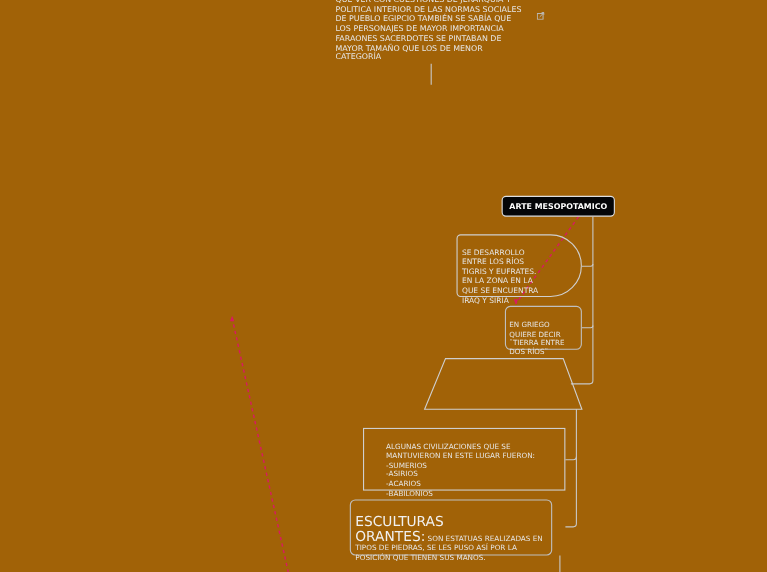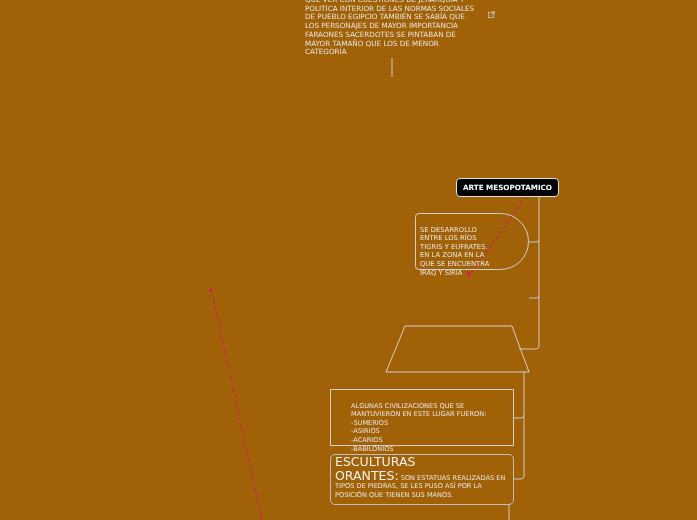--- a/index.html
+++ b/index.html
@@ -103,25 +103,25 @@
     .node-rect {
       left: 330px; top: 389px;
       width: 184px; height: 57px;
       border: 1px solid #cfcfcf;
       border-radius: 0;
       padding: 3px 20px;
       font-size: 6.6px;
       line-height: 8.6px;
     }
     .node-orantes {
-      left: 330px; top: 454px;
+      left: 318px; top: 454px;
       width: 184px; height: 51px;
       border: 1px solid #bfbfbf;
       border-radius: 5px;
-      padding: 0 4px;
+      padding: 12px 4px;
       font-size: 6.6px;
       line-height: 8.5px;
       white-space: normal;
     }
     .orantes-title {
       font-size: 12.5px;
       line-height: 13px;
       color: #f0f0f0;
     }
     .external-link-icon {
@@ -178,20 +178,26 @@
 
   <div class="node-generic node-rounded-right">
     <span>SE DESARROLLO
 ENTRE LOS RÍOS
 TIGRIS Y EUFRATES.
 EN LA ZONA EN LA
 QUE SE ENCUENTRA
 IRAQ Y SIRIA</span>
   </div>
 
+  <div class="node-generic node-rounded">
+    <span>EN GRIEGO
+QUIERE DECIR
+¨TIERRA ENTRE
+DOS RÍOS¨</span>
+  </div>
 
 
   <div class="node-generic node-rect">
     <span>ALGUNAS CIVILIZACIONES QUE SE
 MANTUVIERON EN ESTE LUGAR FUERON:
 -SUMERIOS
 -ASIRIOS
 -ACARIOS
 -BABILONIOS</span>
   </div>

